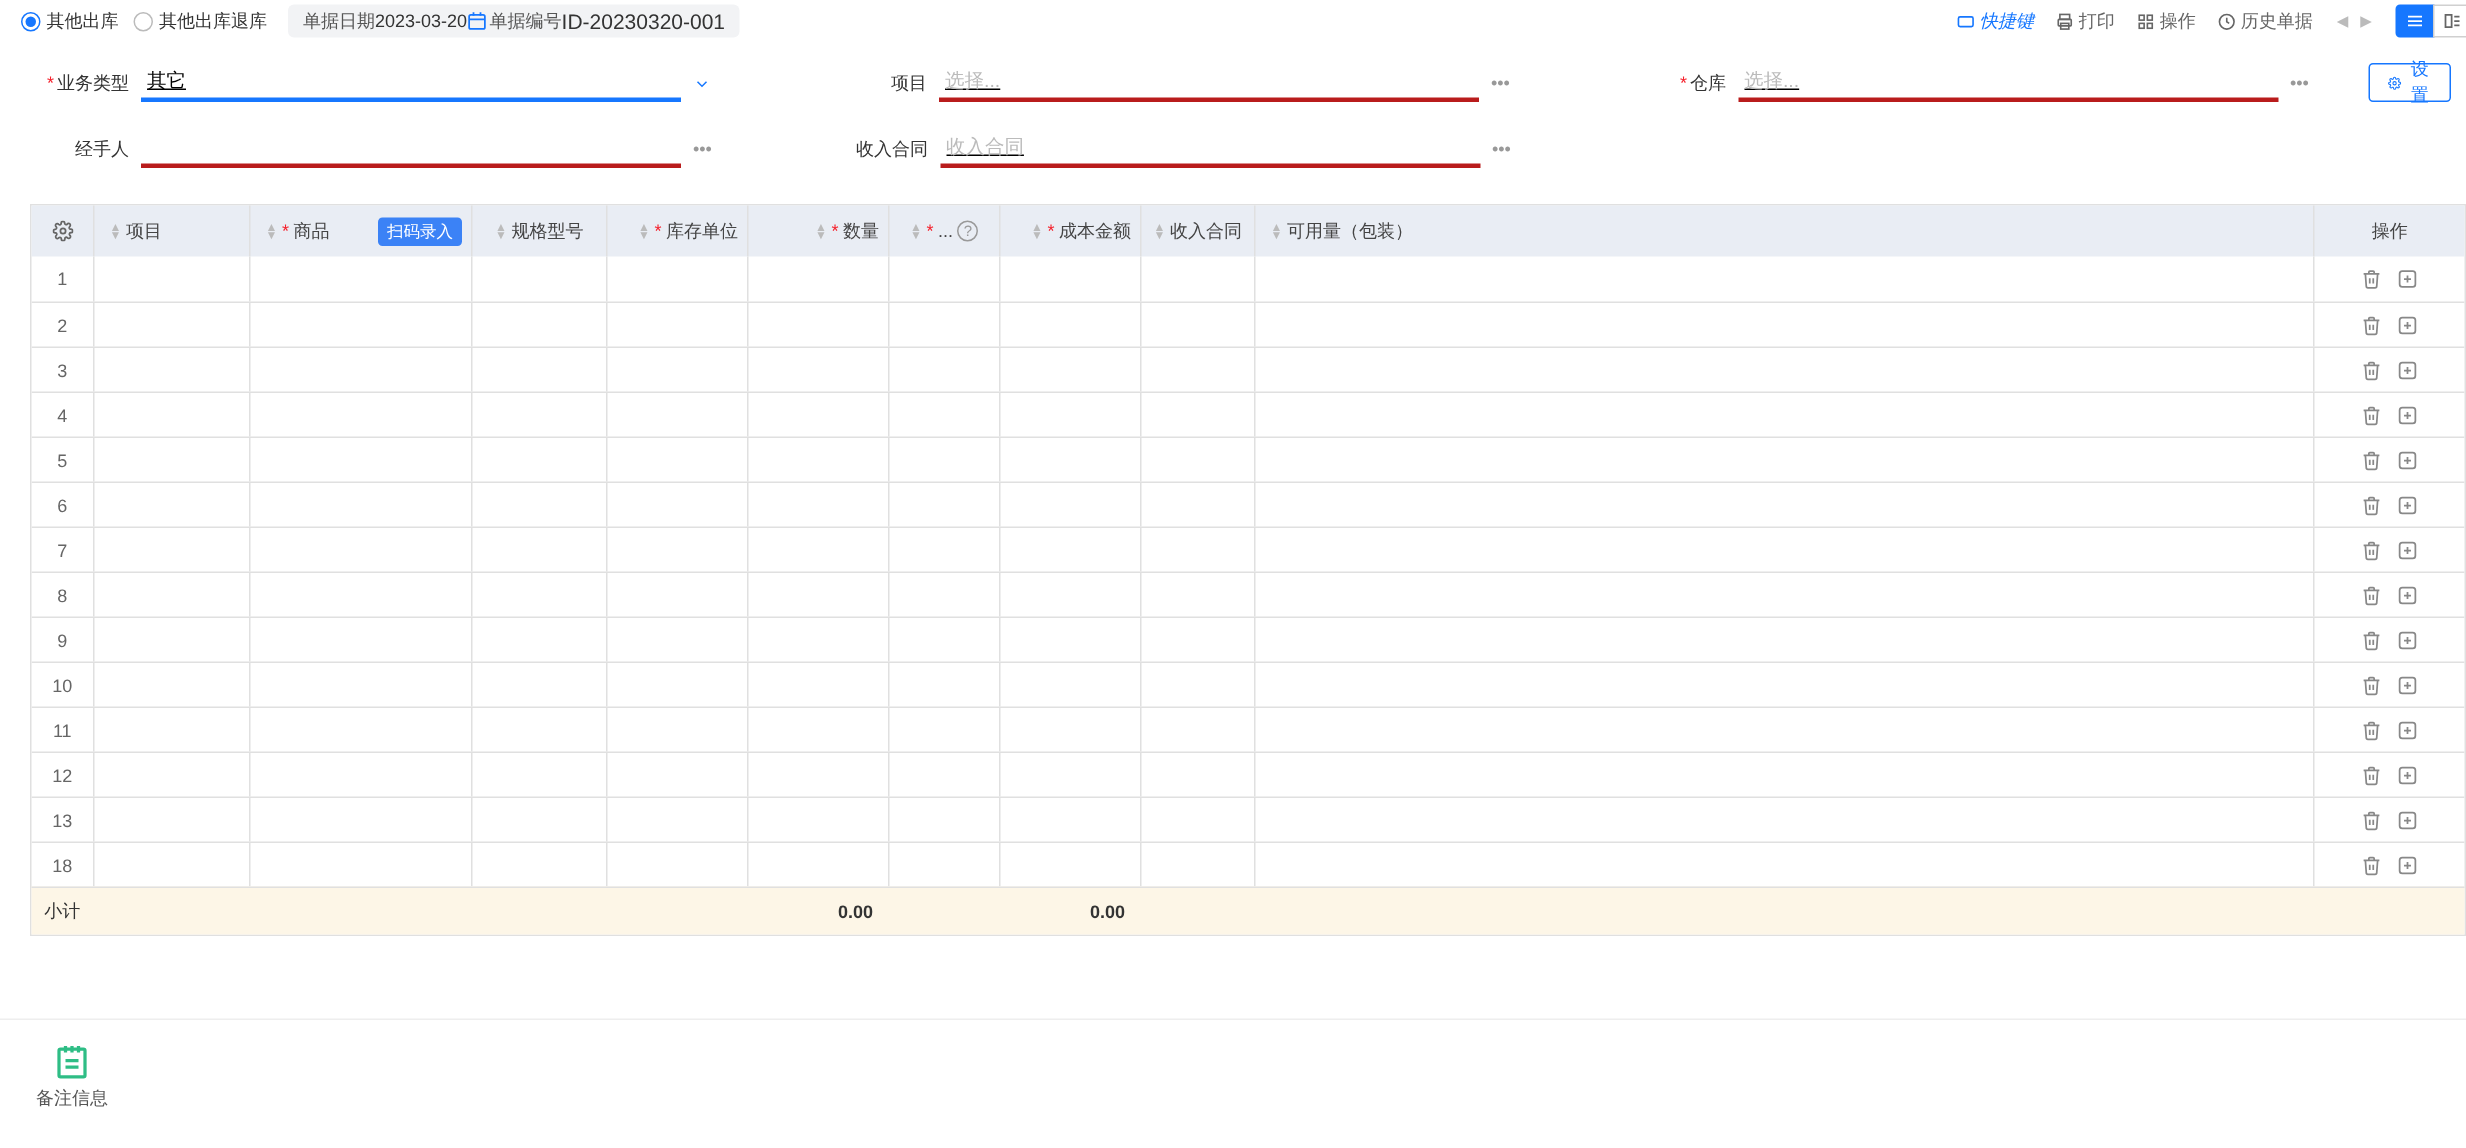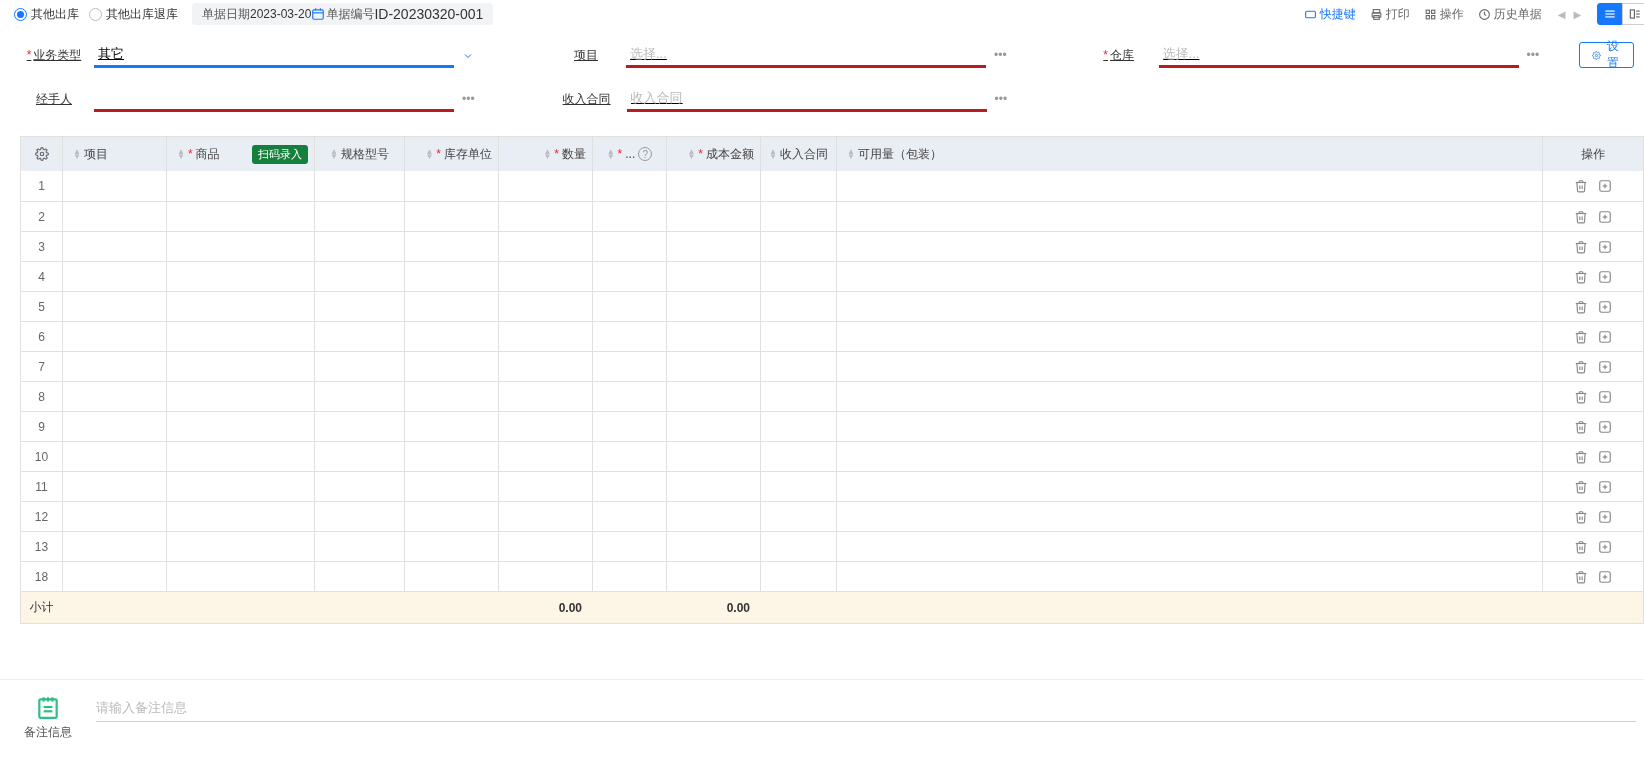--- a/index.html
+++ b/index.html
@@ -15,52 +15,52 @@
 .radio.selected .dot { border-color: #1677ff; }
 .radio.selected .dot::after { content: ""; width: 7px; height: 7px; background: #1677ff; border-radius: 50%; }
 .meta-pill { margin-left: 14px; background: #f2f3f5; border-radius: 4px; height: 22px; display: flex; align-items: center; padding: 0 10px; font-size: 12px; }
 .meta-label { color: #555; }
 .meta-value { color: #333; }
 .meta-sep { width: 1px; height: 14px; }
 .cal-icon { color: #1677ff; }
 
 .top-actions { margin-left: auto; display: flex; align-items: center; gap: 14px; }
 .top-action { display: flex; align-items: center; gap: 3px; color: #666; cursor: pointer; font-size: 12px; }
-.top-action.blue { color: #1677ff; }
+.top-action.blue { color: #1677ff; font-style: italic; }
 .nav-arrows { display: flex; align-items: center; gap: 4px; color: #bbb; }
 .nav-arrows span { cursor: pointer; padding: 0 2px; font-size: 10px; }
 .view-switch { display: flex; }
 .view-btn { width: 26px; height: 22px; border: 1px solid #d0d0d0; display: flex; align-items: center; justify-content: center; cursor: pointer; color: #666; font-size: 12px; background:#fff; }
 .view-btn:first-child { border-radius: 3px 0 0 3px; }
 .view-btn:last-child { border-radius: 0 3px 3px 0; margin-left: -1px; }
 .view-btn.active { background: #1677ff; color: #fff; border-color: #1677ff; }
 
 
 .form-area { padding: 14px 22px 6px 22px; }
 .form-row { display: flex; align-items: center; gap: 40px; margin-bottom: 18px; }
 .field { display: flex; align-items: center; gap: 8px; }
-.field-label { width: 64px; text-align: center; color: #333; font-size: 12px; text-decoration: underline; }
+.field-label { width: 64px; text-align: right; color: #333; font-size: 12px; }
 .field-label .req { color: #f5222d; margin-right: 2px; }
 .field-input { border: none; border-bottom: 3px solid #b91c1c; height: 26px; padding: 0 4px; font-size: 13px; outline: none; background: transparent; text-decoration: underline; }
 .field-input.w-lg { width: 360px; }
 .field-input::placeholder { color: #bbb; }
 .field-addon { color: #1677ff; cursor: pointer; font-size: 12px; }
 .field-addon.gray { color: #999; }
 .settings-btn { margin-left: auto; border: 1px solid #1677ff; color: #1677ff; background: #fff; border-radius: 3px; height: 26px; padding: 0 12px; display: flex; align-items: center; gap: 4px; cursor: pointer; font-size: 12px; }
 
 
 .table-wrap { flex: 1; padding: 0 12px 0 20px; position: relative; overflow: hidden; }
 .grid { border: 1px solid #e0e0e0; width: 100%; display: flex; flex-direction: column; }
 .grid-header { display: flex; background: #e9edf4; height: 34px; }
 .grid-header .hcell { border-right: 1px solid #e0e0e0; display: flex; align-items: center; justify-content: center; font-size: 12px; color: #444; position: relative; padding: 0 6px; gap: 3px; white-space: nowrap; }
 .grid-header .hcell.left { justify-content: flex-start; padding-left: 10px; }
 .hcell .req { color: #f5222d; }
 .sort-arrows { display: inline-flex; flex-direction: column; line-height: 5px; font-size: 8px; color: #bbb; }
 .gear { cursor: pointer; color: #666; }
-.scan-btn { background: #15803d; color: #fff; border-radius: 3px; font-size: 11px; padding: 2px 6px; cursor: pointer; }
+.scan-btn { background: #3b82f6; color: #fff; border-radius: 3px; font-size: 11px; padding: 2px 6px; cursor: pointer; }
 .help-circle { width: 14px; height: 14px; border: 1px solid #999; border-radius: 50%; color: #999; display: inline-flex; align-items: center; justify-content: center; font-size: 10px; cursor: help; }
 
 .grid-body { max-height: 430px; overflow-y: auto; }
 .grid-row { display: flex; height: 30px; border-top: 1px solid #e0e0e0; }
 .grid-row:first-child { border-top: none; }
 .grid-row .cell { border-right: 1px solid #e0e0e0; display: flex; align-items: center; justify-content: center; font-size: 12px; color: #555; }
 .grid-row .cell.num { color: #666; }
 .grid-row .ops { gap: 10px; color: #888; }
 .op-icon { cursor: pointer; }
 
@@ -704,18 +704,17 @@
         <svg width="26" height="26" viewBox="0 0 24 24" fill="none" stroke="currentColor" stroke-width="2">
             <rect x="4" y="5" width="16" height="17" rx="1"></rect>
             <line x1="8" y1="3" x2="8" y2="7"></line>
             <line x1="12" y1="3" x2="12" y2="7"></line>
             <line x1="16" y1="3" x2="16" y2="7"></line>
             <line x1="8" y1="12" x2="16" y2="12"></line>
             <line x1="8" y1="16" x2="16" y2="16"></line>
           </svg>
         <span>备注信息</span>
       </div>
-      <input class="remark-input" placeholder="请输入备注信息" style="">
     </div>
 
   </div>
 
 </div>
 
 </body></html>

